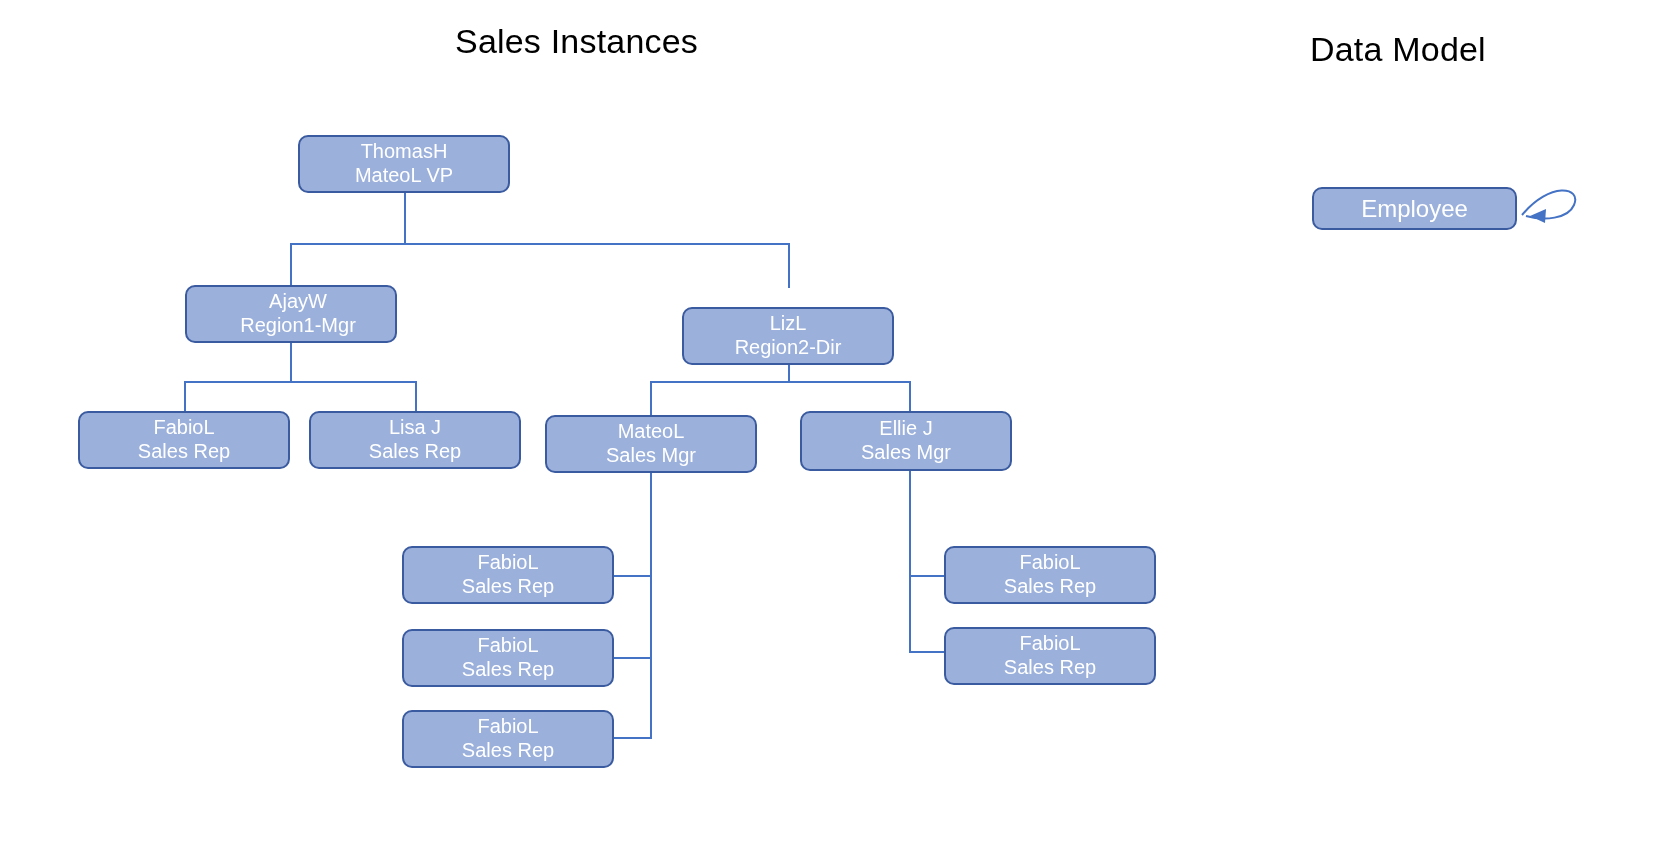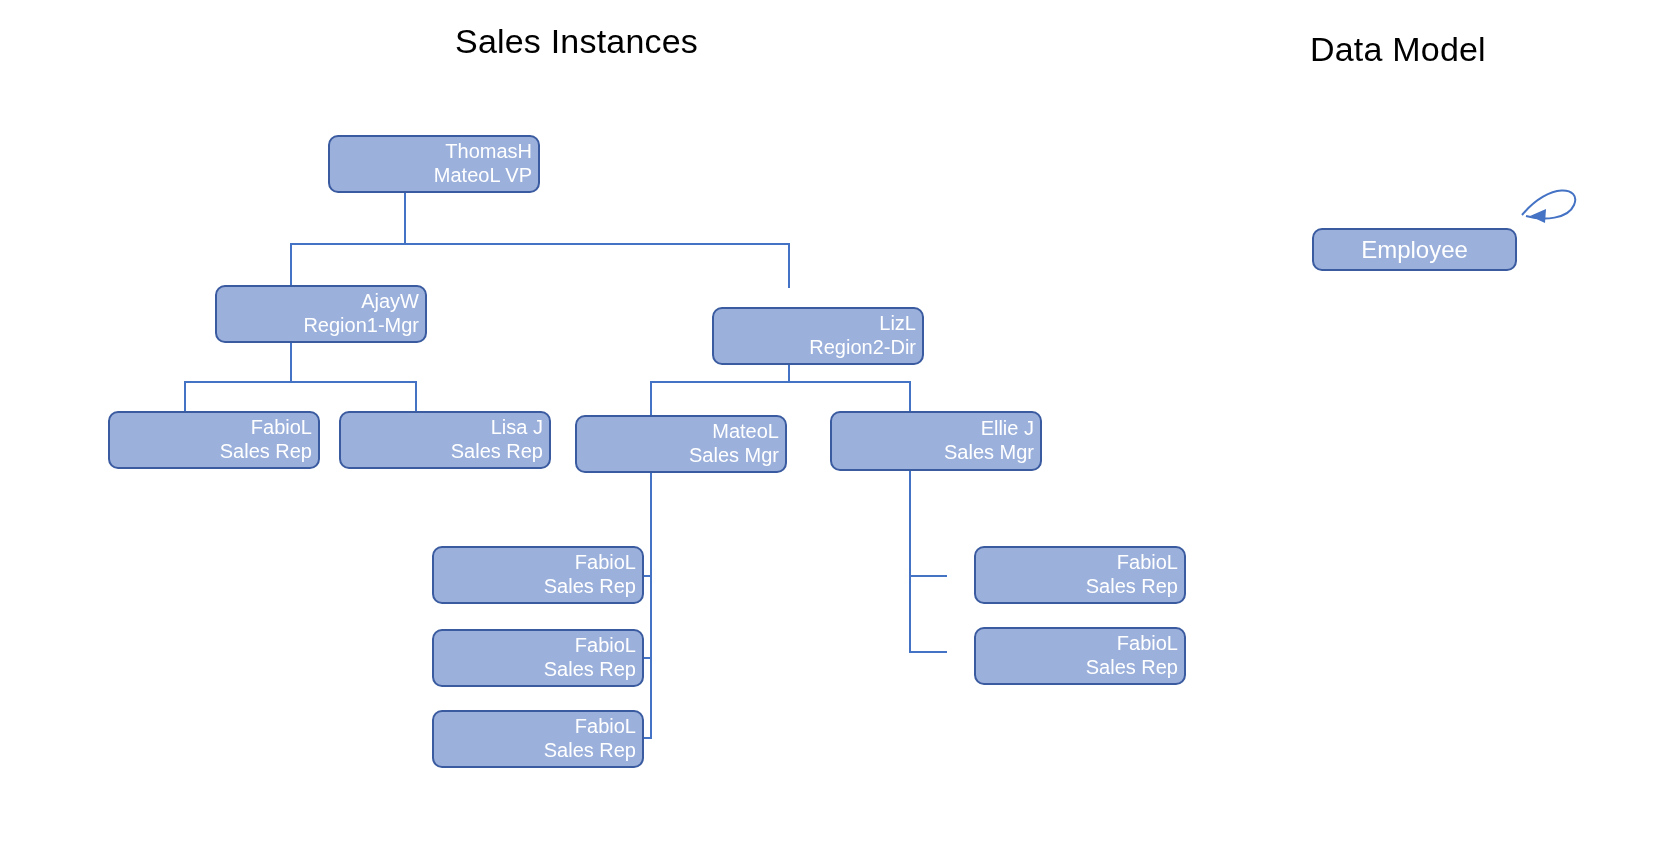--- a/index.html
+++ b/index.html
@@ -32,28 +32,27 @@
 
   .node {
     position: absolute;
     box-sizing: border-box;
     background: #9BB0DB;
     border: 2px solid #3A5BA0;
     border-radius: 10px;
     color: #ffffff;
     display: flex;
     flex-direction: column;
-    align-items: flex-end;
+    align-items: center;
     justify-content: center;
     font-size: 20px;
     line-height: 1.18;
     text-align: center;
     z-index: 3;
     padding: 2px 6px;
-    margin-left: 30px;
   }
   .node .ln { display: block; white-space: nowrap; }
 
   .entity-node {
     position: absolute;
     box-sizing: border-box;
     background: #9BB0DB;
     border: 2px solid #3A5BA0;
     border-radius: 10px;
     color: #ffffff;
@@ -165,21 +164,21 @@
   <div class="node" style="left:944px; top:546px; width:212px; height:58px;">
     <span class="ln">FabioL</span>
     <span class="ln">Sales Rep</span>
   </div>
 
   <div class="node" style="left:944px; top:627px; width:212px; height:58px;">
     <span class="ln">FabioL</span>
     <span class="ln">Sales Rep</span>
   </div>
 
-  <div class="entity-node" style="left:1312px; top:187px; width:205px; height:43px;margin-top:41px;">
+  <div class="entity-node" style="left:1312px; top:187px; width:205px; height:43px;">
     <span>Employee</span>
   </div>
 
   <svg class="selfloop" style="left:1500px; top:175px;" width="90" height="70" viewBox="0 0 90 70">
     <path d="M 22 40 C 50 6, 82 12, 74 30 C 68 44, 44 46, 26 41" fill="none" stroke="#4472C4" stroke-width="2"></path>
     <polygon points="30,41 46,34 45,48" fill="#4472C4"></polygon>
   </svg>
 
 </div>
 

